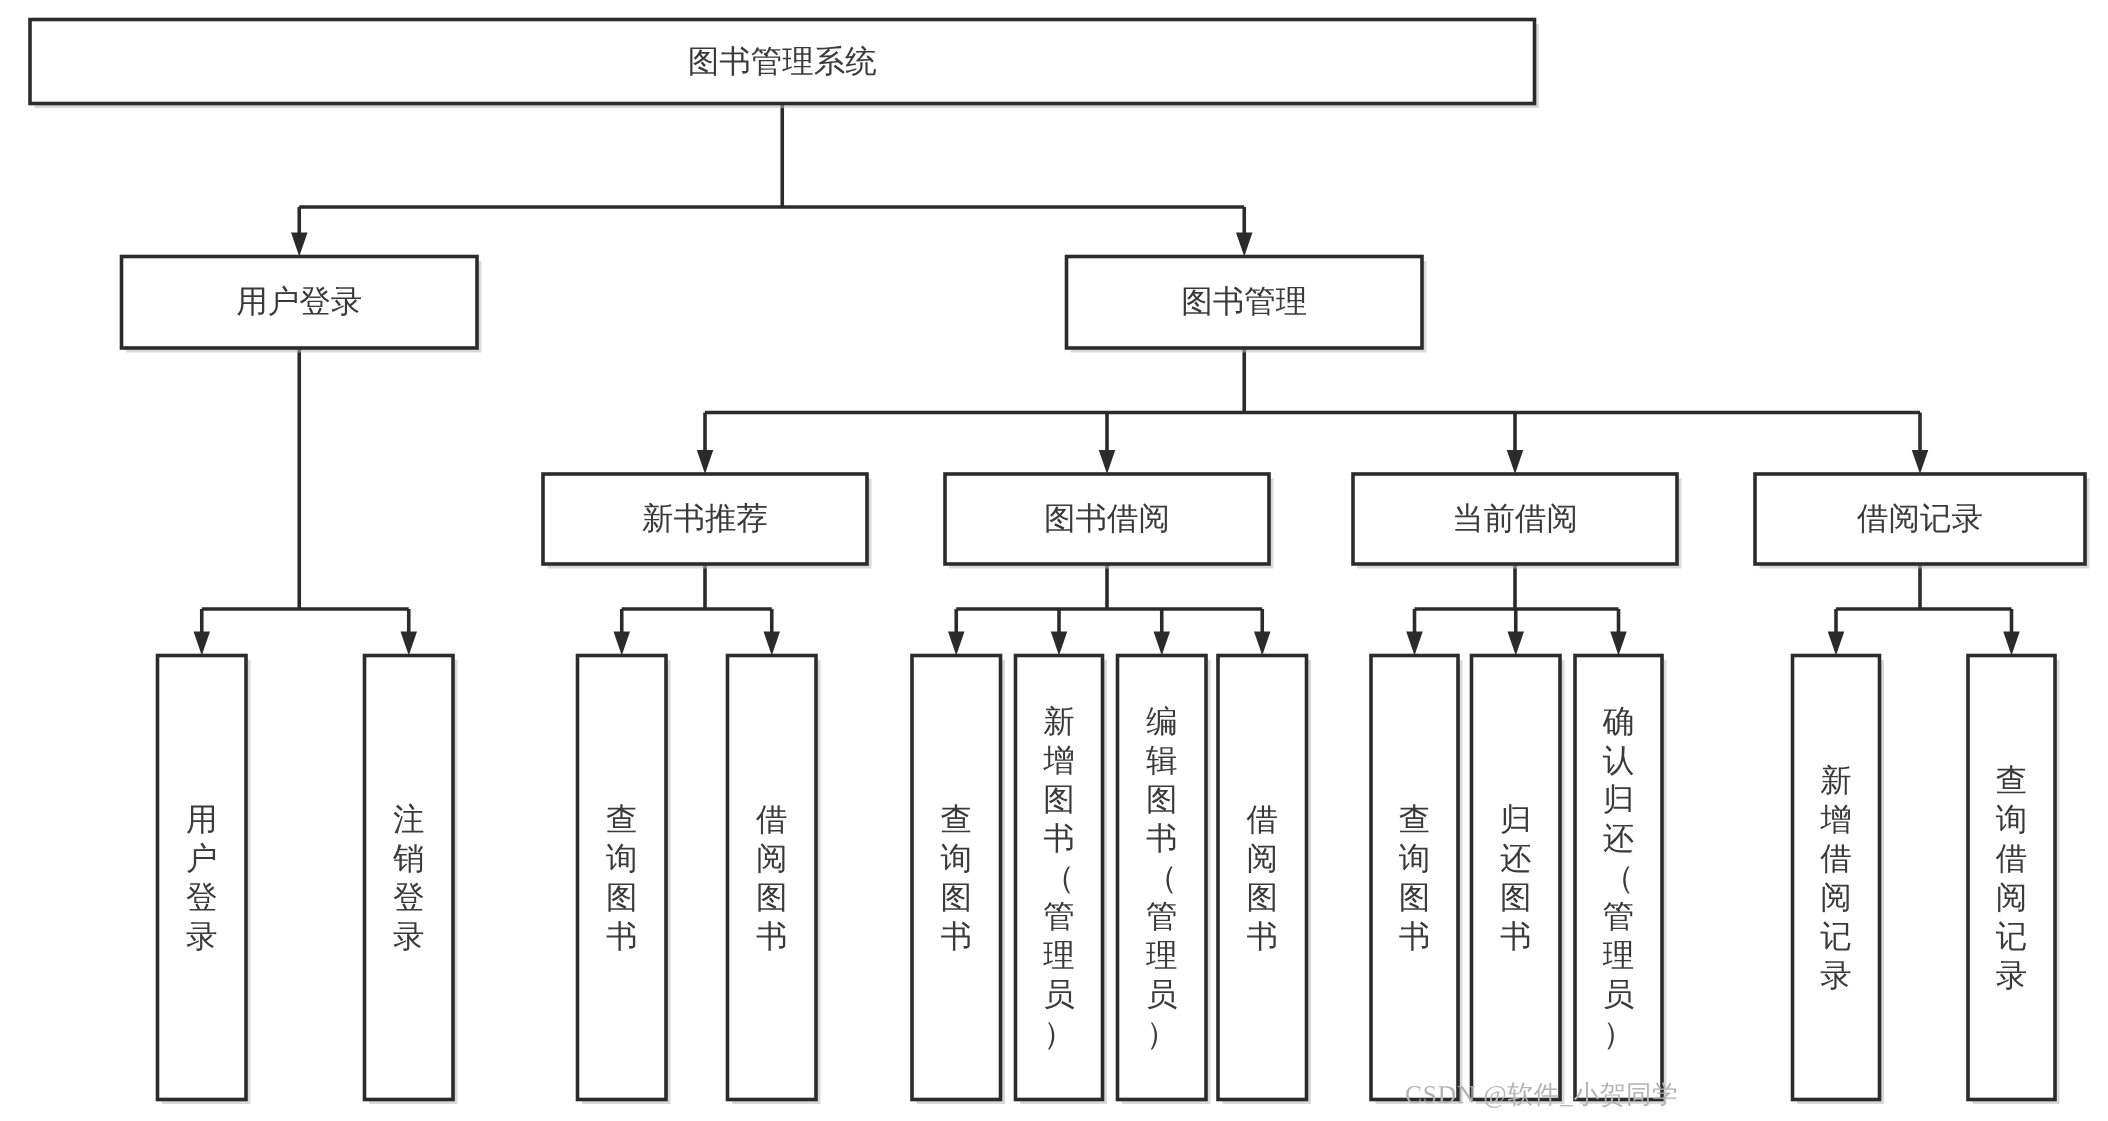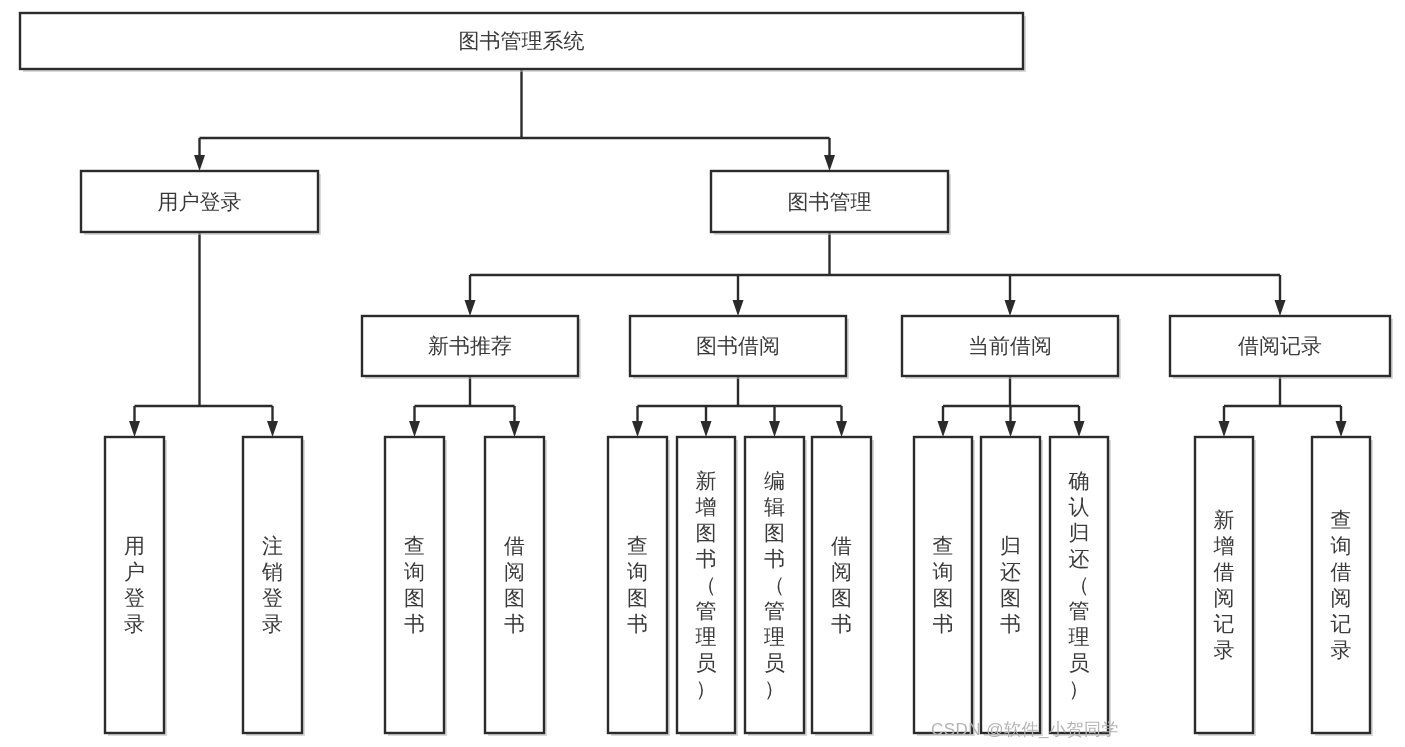--- a/index.html
+++ b/index.html
@@ -56,21 +56,21 @@
   .node-label-v {
     font-family: "DejaVu Sans", "Liberation Sans", sans-serif;
     font-size: 21px;
     fill: #3a3a3a;
     text-anchor: middle;
   }
   .watermark {
     position: absolute;
     right: 10px;
     bottom: 6px;
-    font-family: Liberation Sans, sans-serif;
+    font-family: Liberation Serif, serif;
     font-size: 17px;
     color: #b4b4b4;
     letter-spacing: 0.5px;
     white-space: nowrap;
     user-select: none;
   }
 </style>
 </head>
 <body>
 

